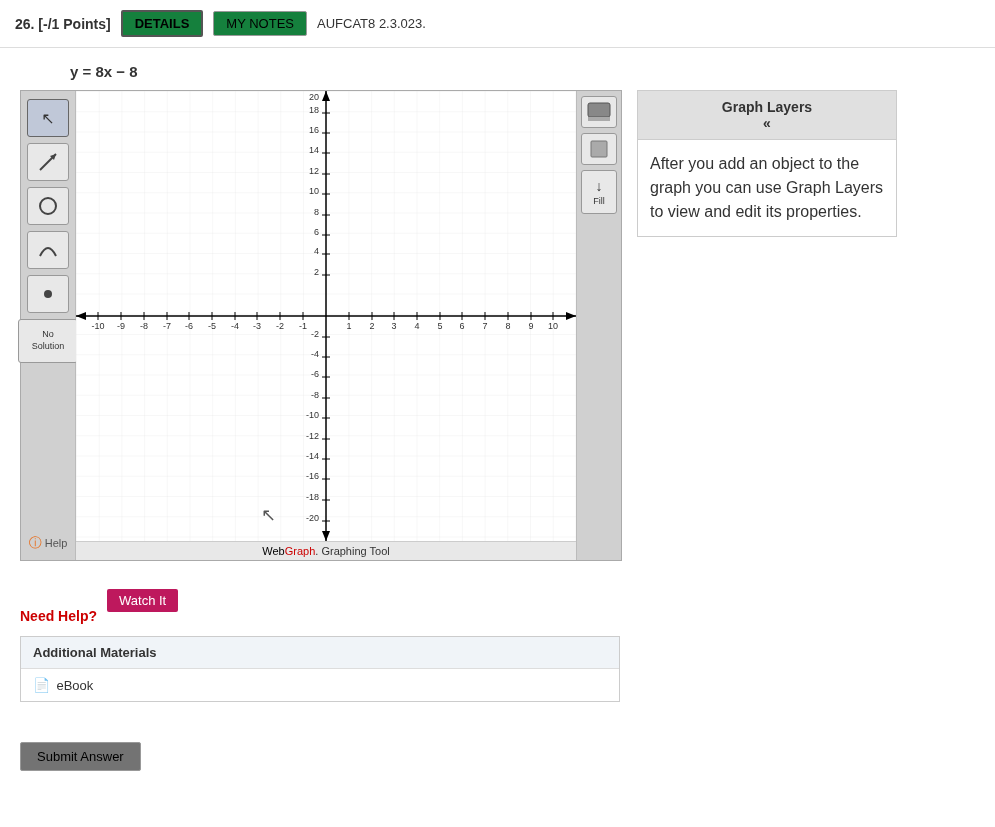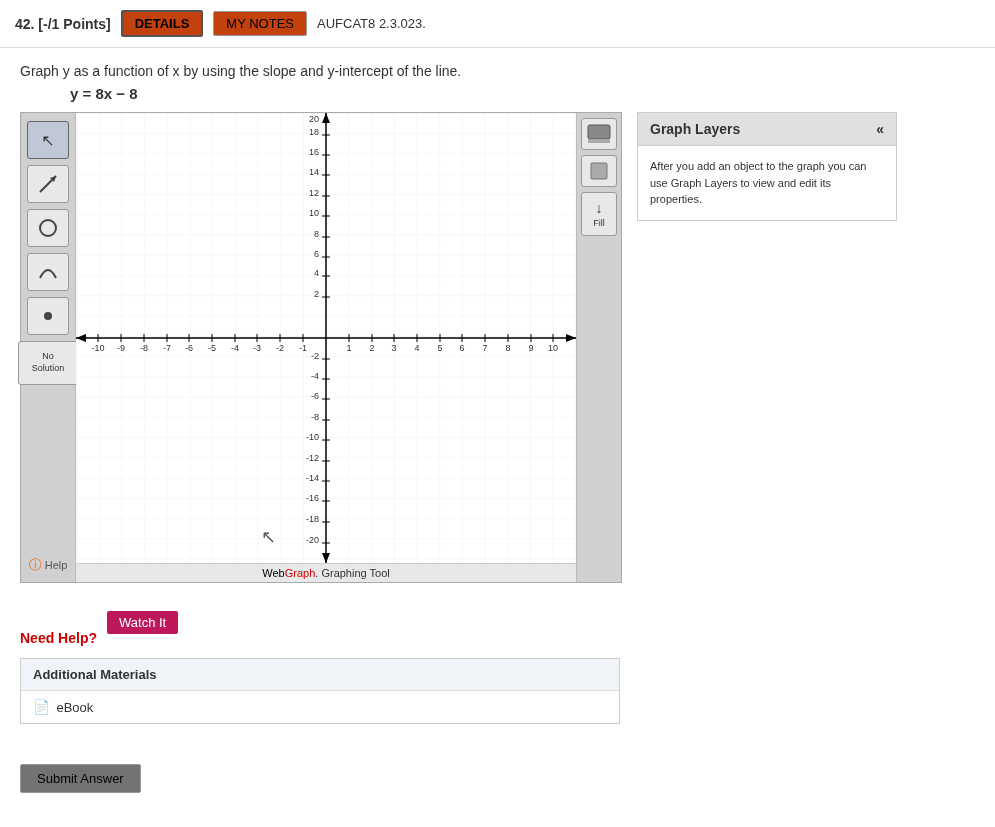--- a/index.html
+++ b/index.html
@@ -18,21 +18,21 @@
       gap: 10px;
       padding: 10px 15px;
       border-bottom: 1px solid #ddd;
     }
     .header-bar .points {
       font-weight: bold;
       font-size: 14px;
     }
     .header-btn {
       border: 1px solid #999;
-      background: #c2410c;
+      background: #15803d;
       padding: 4px 12px;
       font-size: 13px;
       cursor: pointer;
       border-radius: 2px;
     }
     .header-btn.active {
       border: 2px solid #555;
       font-weight: bold;
     }
     .header-ref {
@@ -169,25 +169,26 @@
 
     .graph-layers-header {
       background: #e0e0e0;
       padding: 8px 12px;
       font-weight: bold;
       font-size: 14px;
       display: flex;
       justify-content: space-between;
       align-items: center;
       border-bottom: 1px solid #ccc;
+      flex-direction: column;
     }
 
     .graph-layers-body {
       padding: 12px;
-      font-size: 11px;
+      font-size: 16px;
       color: #333;
       line-height: 1.5;
     }
 
     .webassign-label {
       font-size: 11px;
       text-align: center;
       padding: 3px;
       background: #e8e8e8;
       border-top: 1px solid #ccc;
@@ -254,28 +255,27 @@
       padding: 6px 16px;
       font-size: 13px;
       cursor: pointer;
       border-radius: 2px;
     }
   </style>
 </head>
 <body>
 
 <div class="header-bar">
-  <span class="points">42. [-/1 Points]</span>
+  <span class="points">26. [-/1 Points]</span>
   <button class="header-btn active">DETAILS</button>
   <button class="header-btn">MY NOTES</button>
   <span class="header-ref">AUFCAT8 2.3.023.</span>
 </div>
 
 <div class="main-content">
-  <p class="problem-statement">Graph y as a function of x by using the slope and y-intercept of the line.</p>
   <p class="equation">y = 8x − 8</p>
 
   <div class="graph-area">
     <div class="graph-container">
 
       <div class="tools-panel">
         <div class="tool-btn active" title="Arrow">↖</div>
         <div class="tool-btn" title="Line">
           <svg width="24" height="24">
             <line x1="4" y1="20" x2="20" y2="4" stroke="#444" stroke-width="2"></line>

